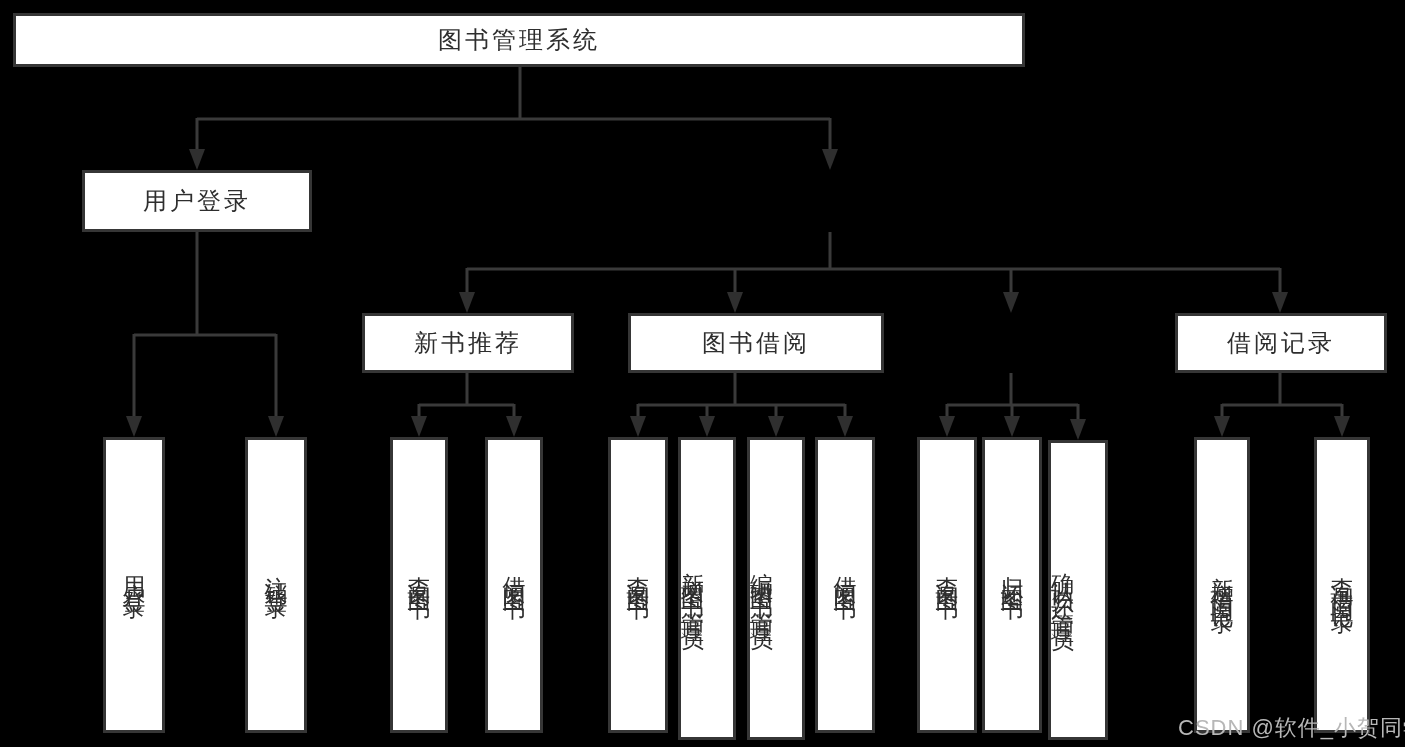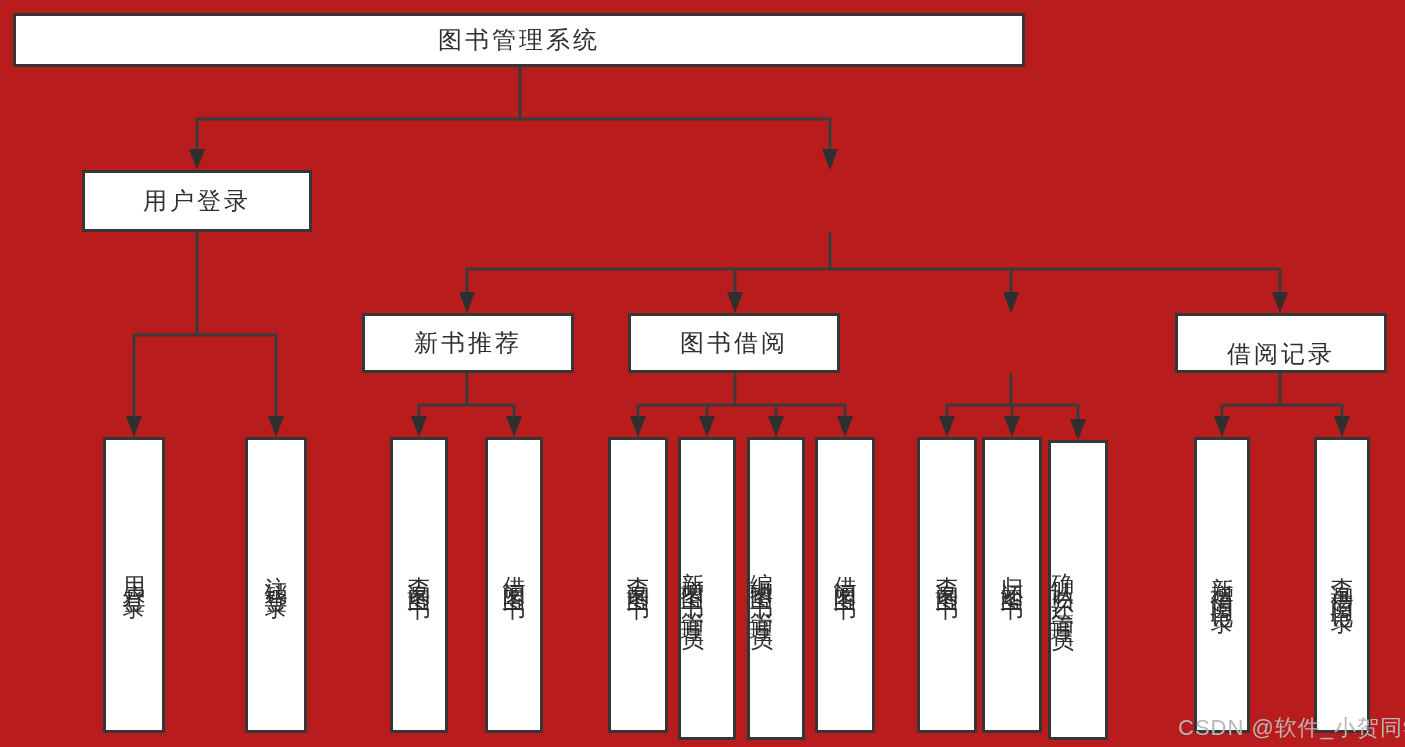--- a/index.html
+++ b/index.html
@@ -1,19 +1,19 @@
 <!DOCTYPE html>
 <html><head>
 <meta charset="utf-8">
 <style>
   html,body{margin:0;padding:0;background:#fff;}
   .stage{
     position:relative;
     width:1405px;height:747px;
-    background:#b91c1c;
+    background:#000000;
     font-family:"Liberation Sans", sans-serif;
     color:#2e2e2e;
     overflow:hidden;
   }
   .connectors{position:absolute;left:0;top:0;width:1405px;height:747px;}
   .node{
     position:absolute;
     box-sizing:border-box;
     border:3px solid #363636;
     background:#ffffff;
@@ -137,24 +137,24 @@
     <span class="hlabel">图书管理系统</span>
   </div>
 
   <div class="node" style="left:82px;top:170px;width:230px;height:62px;">
     <span class="hlabel">用户登录</span>
   </div>
 
   <div class="node" style="left:362px;top:313px;width:212px;height:60px;">
     <span class="hlabel">新书推荐</span>
   </div>
-  <div class="node" style="left:628px;top:313px;width:212px;height:60px;">
+  <div class="node" style="left:628px;top:313px;width:256px;height:60px;">
     <span class="hlabel">图书借阅</span>
   </div>
-  <div class="node" style="left:1175px;top:313px;width:212px;height:60px;align-items:flex-end;">
+  <div class="node" style="left:1175px;top:313px;width:212px;height:60px;">
     <span class="hlabel">借阅记录</span>
   </div>
 
   <div class="leaf" style="left:103px;top:437px;width:62px;height:296px;">
     <span class="vlabel">用户登录</span>
   </div>
   <div class="leaf" style="left:245px;top:437px;width:62px;height:296px;">
     <span class="vlabel">注销登录</span>
   </div>
 

